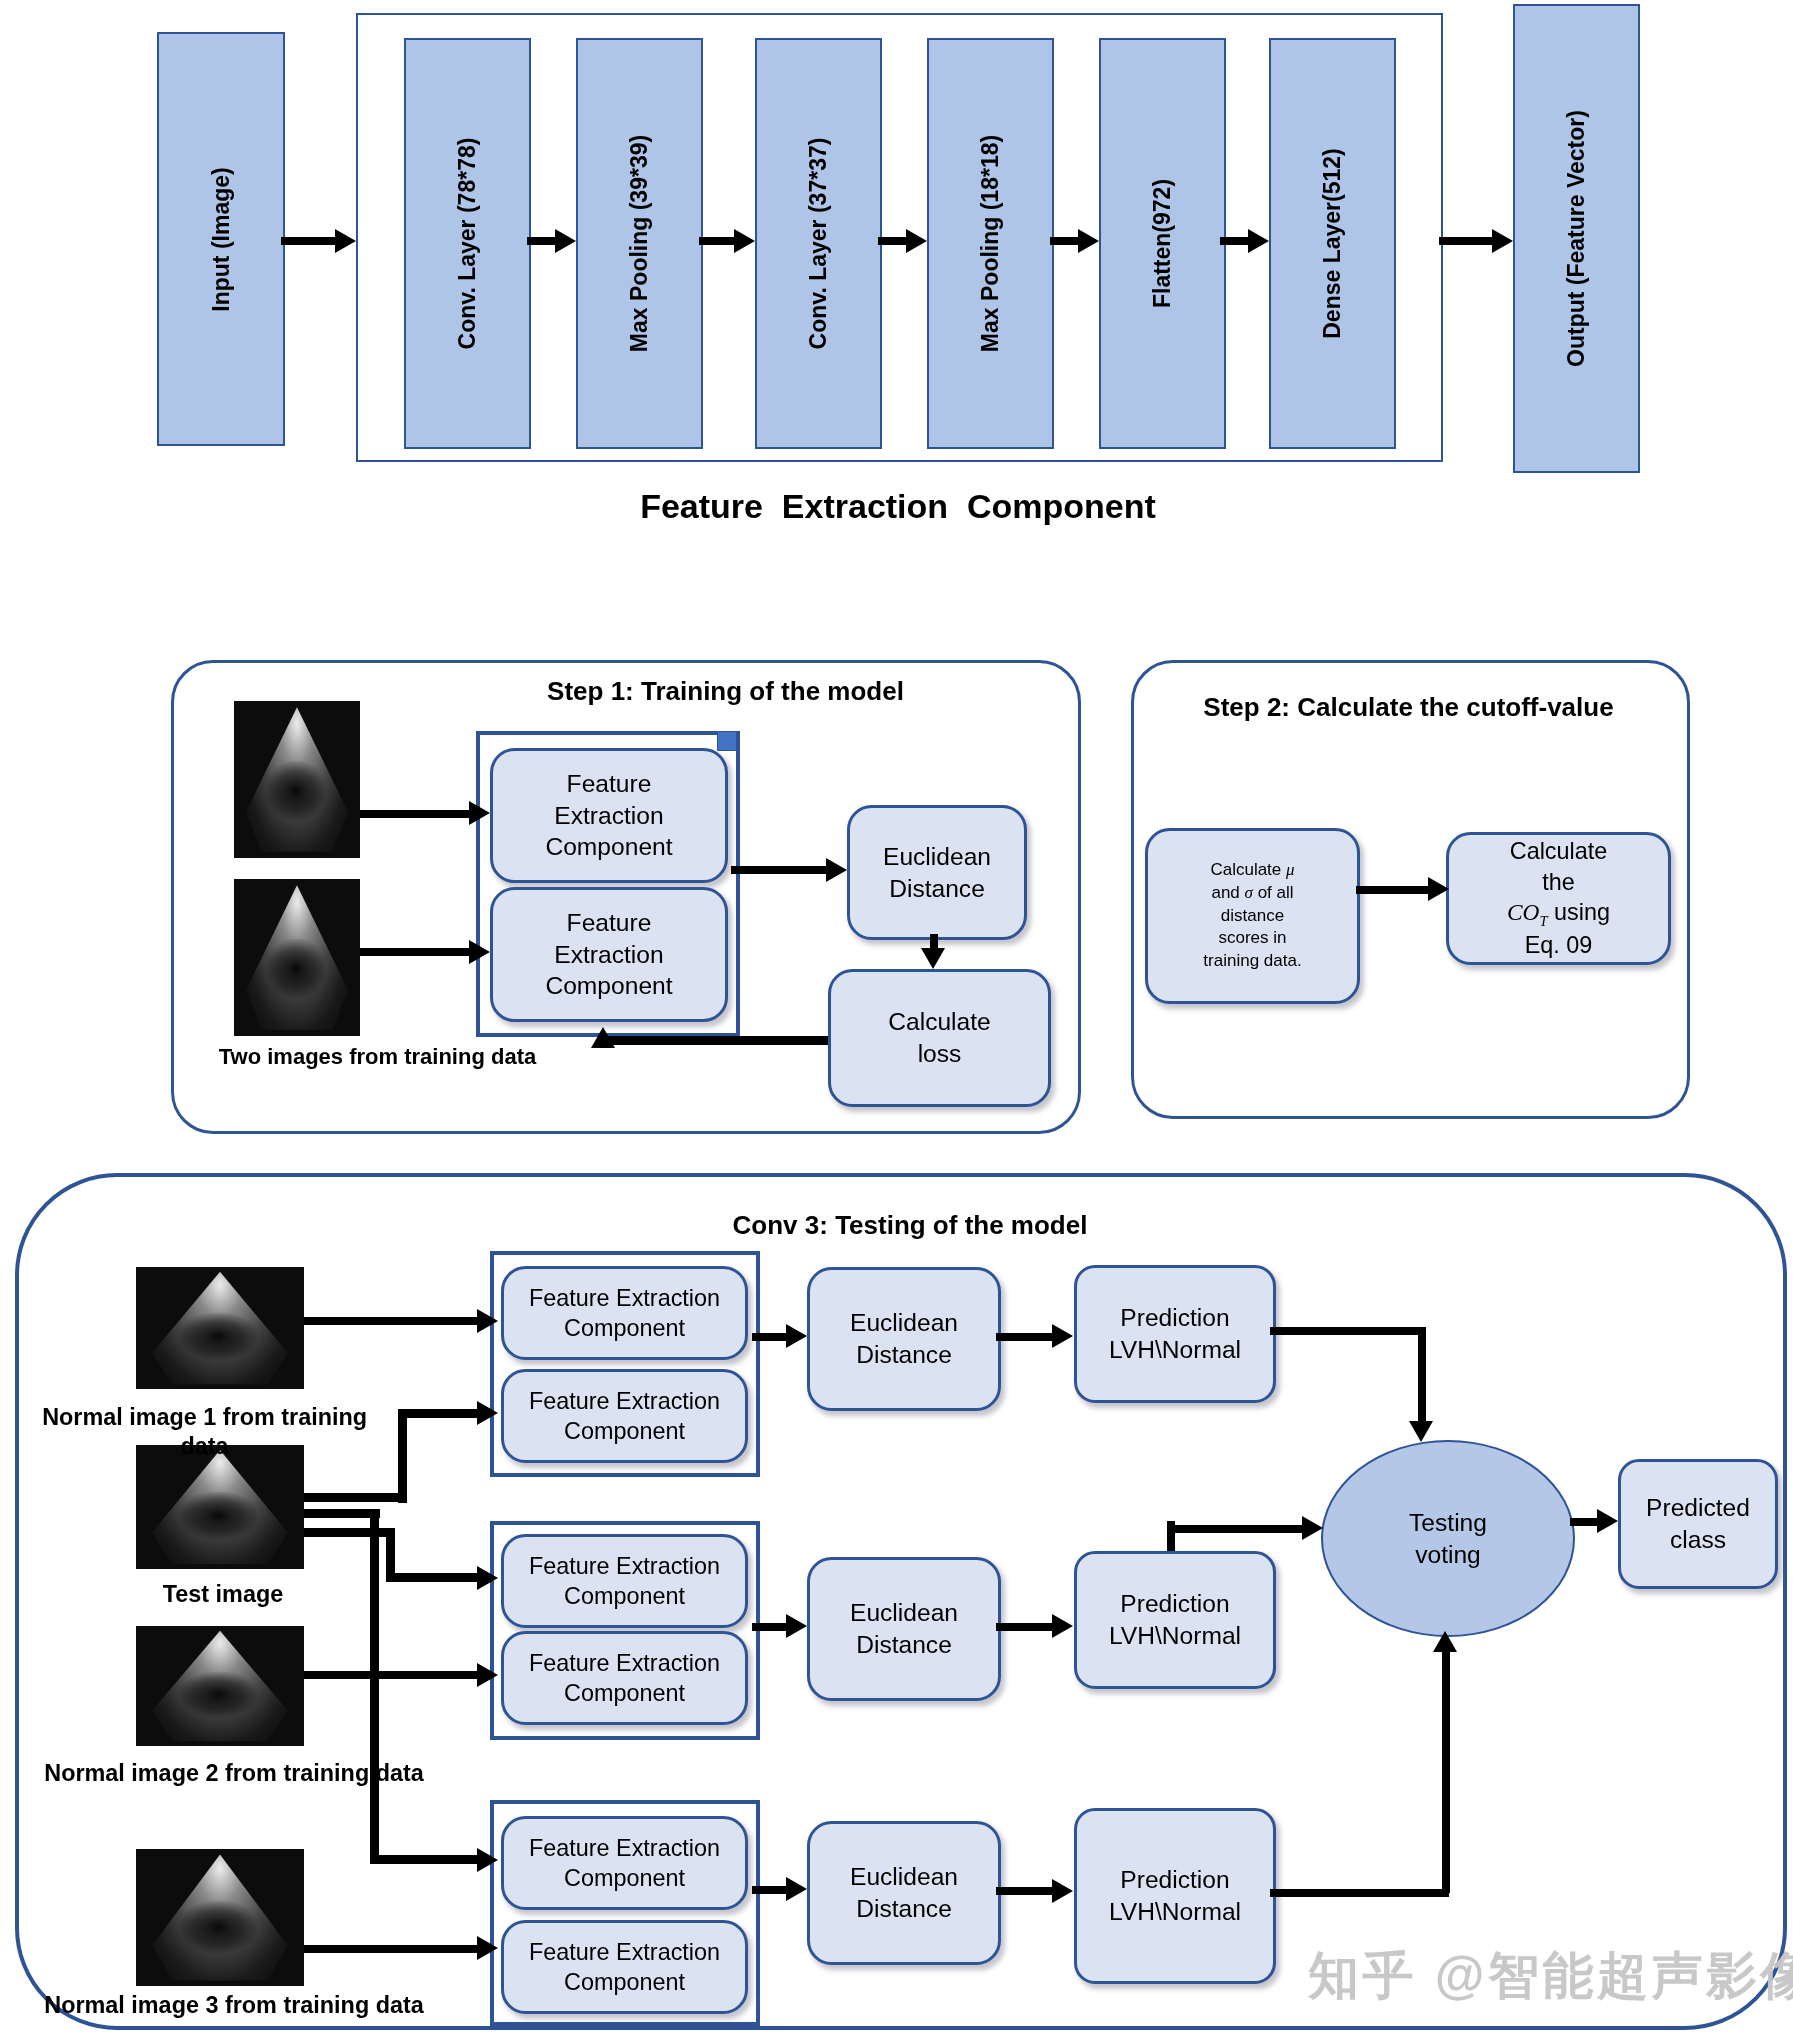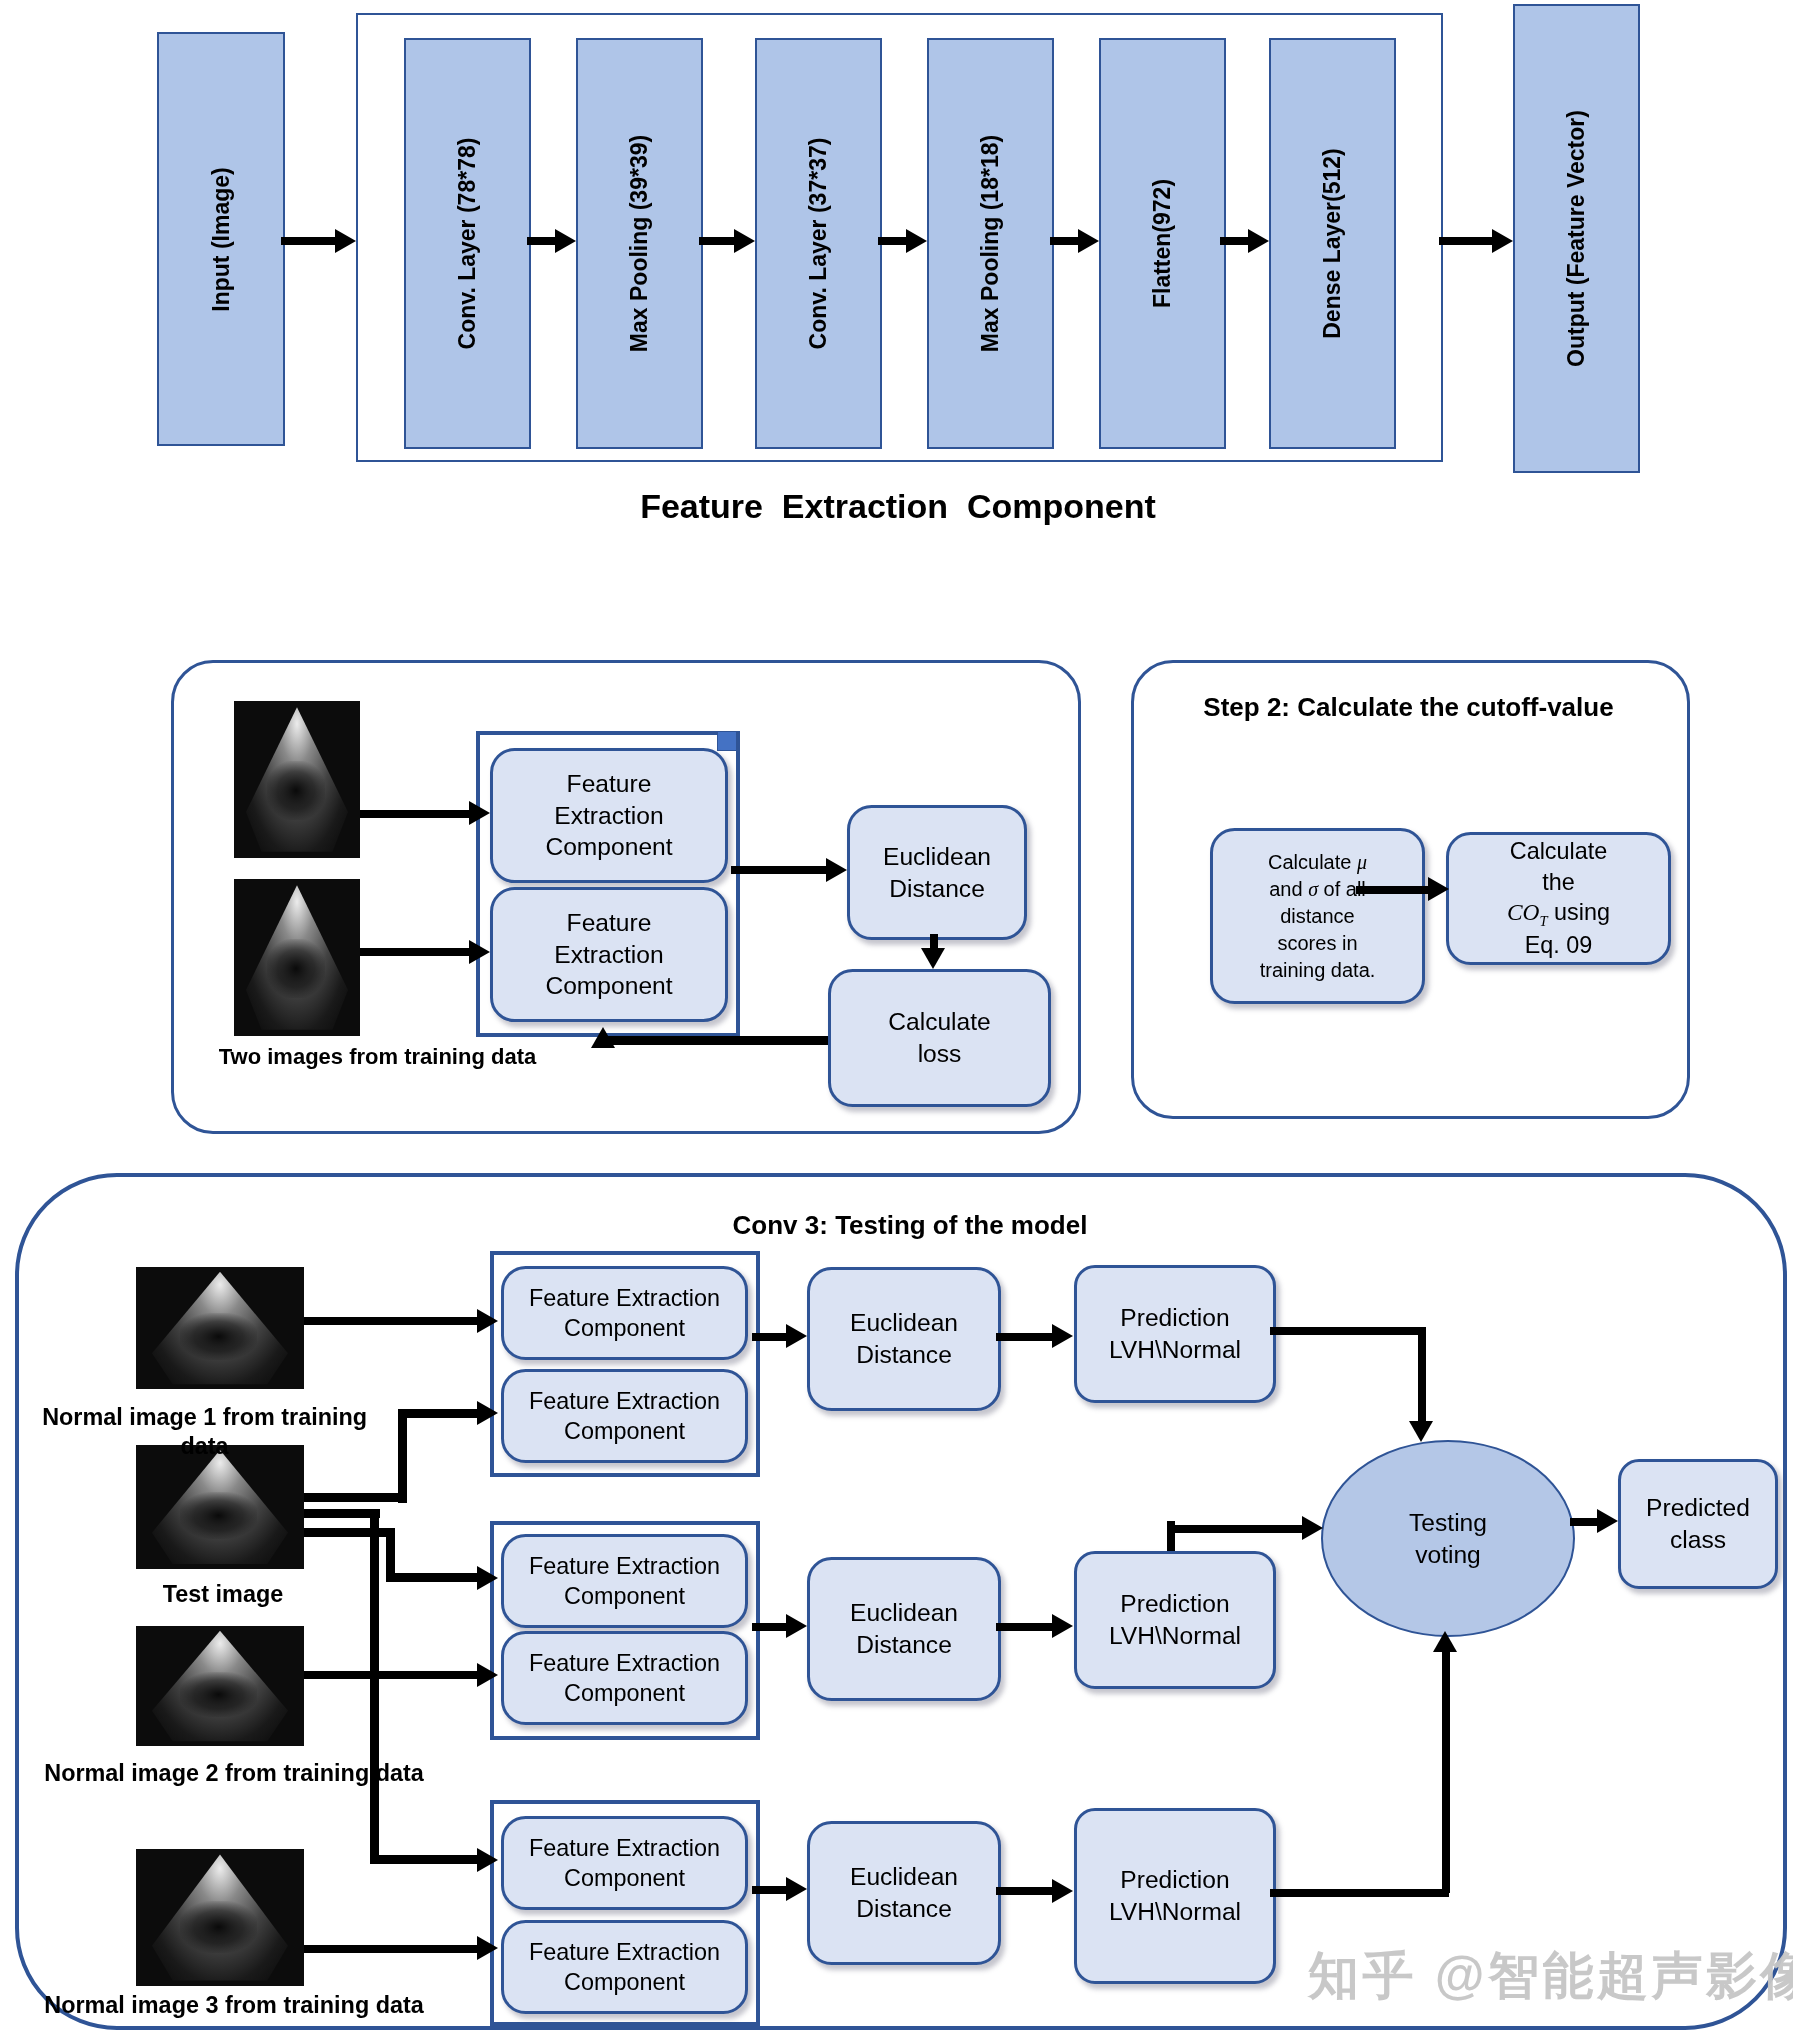--- a/index.html
+++ b/index.html
@@ -104,20 +104,21 @@
     <i class="sh" style="left:1220px;top:237px;width:32px;height:7.6px"></i>
     <i class="hd r" style="left:1248px;top:229px"></i>
   </div>
   <div class="arrow">
     <i class="sh" style="left:1439px;top:237px;width:56px;height:7.6px"></i>
     <i class="hd r" style="left:1492px;top:229px"></i>
   </div>
 
   
   <div class="container" style="left:171px;top:660px;width:904px;height:468px"></div>
+  <div class="title" style="left:462px;top:676px;width:527px">Step 1: Training of the model</div>
 
   <div class="echo" style="left:234px;top:701px;width:126px;height:157px"></div>
   <div class="echo" style="left:234px;top:879px;width:126px;height:157px"></div>
   <div class="imgcap" style="left:196px;top:1043px;width:363px;font-size:22px">Two images from training data</div>
 
   <div class="groupframe" style="left:476px;top:731px;width:256px;height:298px"></div>
   <div class="handle" style="left:717px;top:731px;width:17.6px;height:17.6px"></div>
 
   <div class="rbox" style="left:490px;top:748px;width:232px;height:129px">
     <span>Feature</span>
@@ -156,21 +157,21 @@
   </div>
   <div class="arrow">
     <i class="sh" style="left:599px;top:1036px;width:229px;height:9.4px"></i>
     <i class="hd u" style="left:591px;top:1027px"></i>
   </div>
 
   
   <div class="container" style="left:1131px;top:660px;width:553px;height:453px"></div>
   <div class="title" style="left:1145px;top:692px;width:527px">Step 2: Calculate the cutoff-value</div>
 
-  <div class="rbox" style="left:1210px;top:828px;width:209px;height:170px;font-size:20px;line-height:1.35">
+  <div class="rbox" style="left:1145px;top:828px;width:209px;height:170px;font-size:17px;line-height:1.35">
     <span><span>Calculate </span><span class="math">μ</span></span>
     <span><span>and </span><span class="math">σ</span><span> of all</span></span>
     <span>distance</span>
     <span>scores in</span>
     <span>training  data.</span>
   </div>
   <div class="rbox" style="left:1446px;top:832px;width:219px;height:127px;font-size:23.4px;line-height:1.3">
     <span>Calculate</span>
     <span>the</span>
     <span><span class="math">CO</span><sub class="math">T</sub><span> using</span></span>

